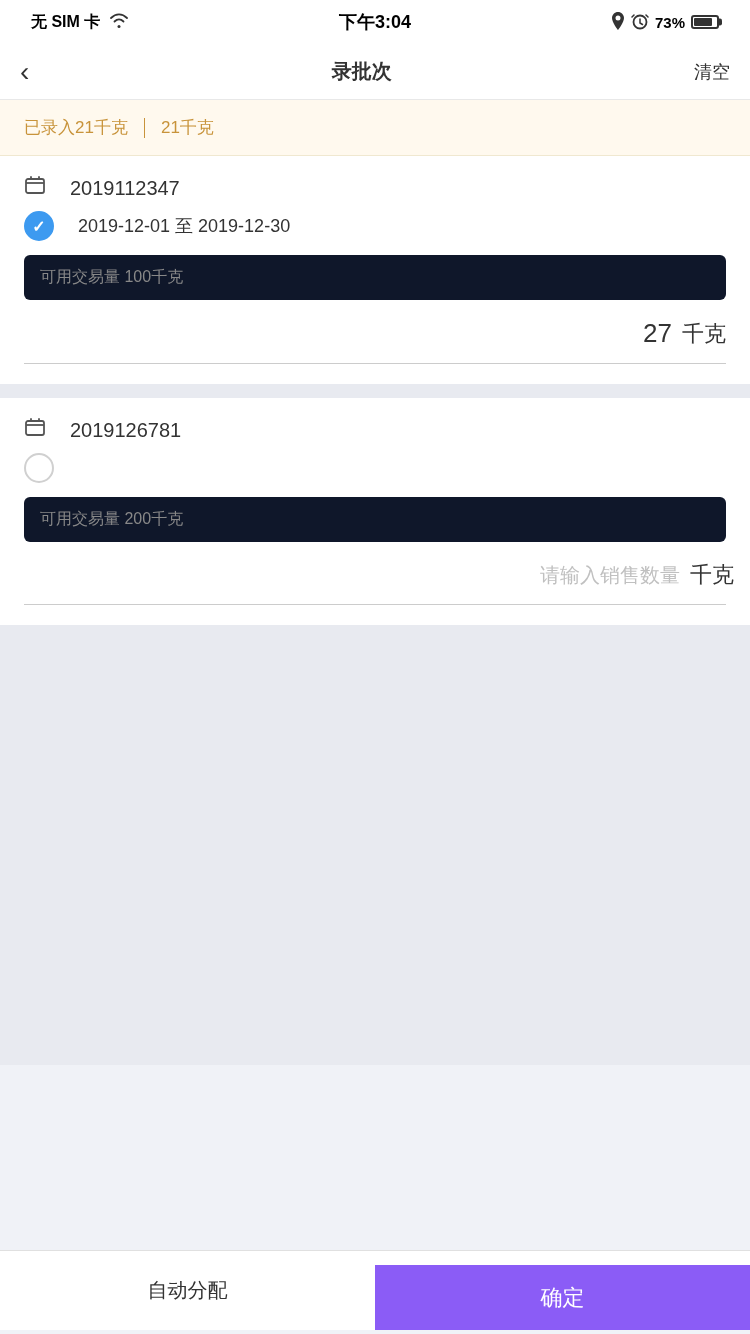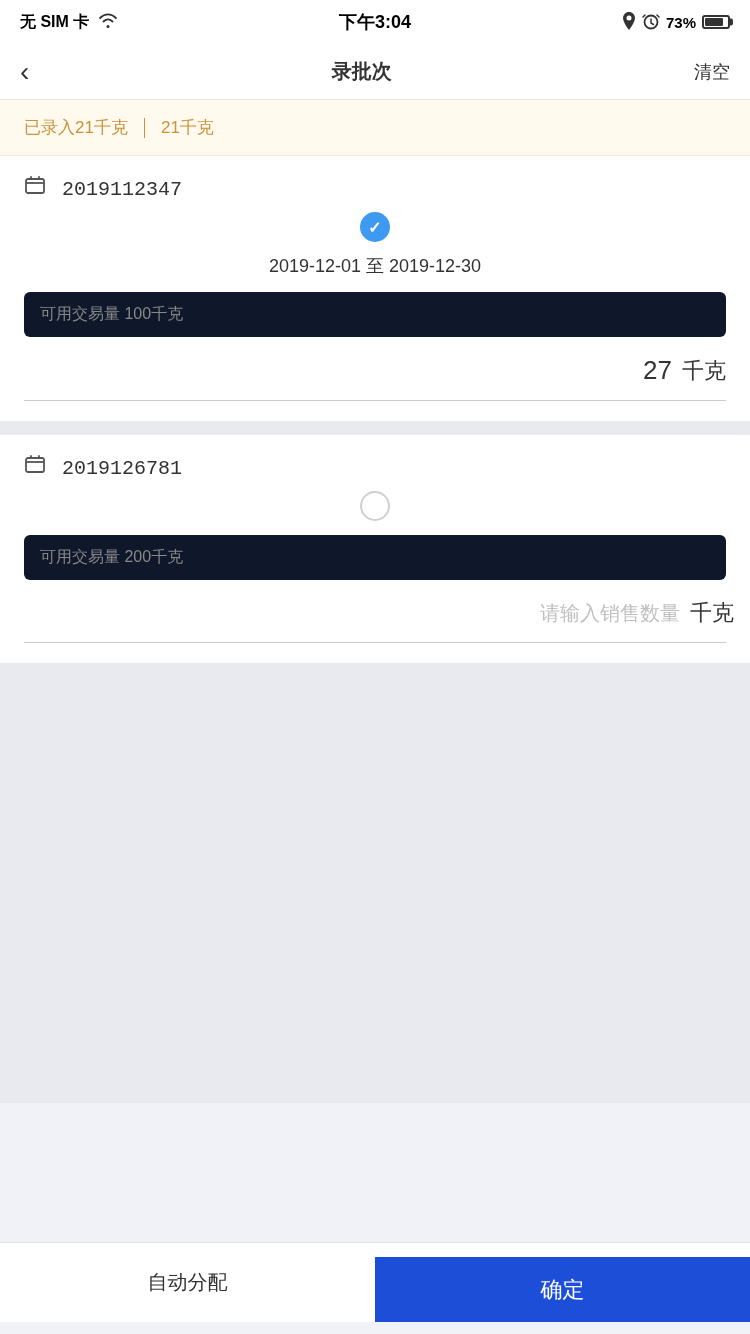--- a/index.html
+++ b/index.html
@@ -12,21 +12,21 @@
       overflow-x: hidden;
     }
 
     
     .status-bar {
       display: flex;
       justify-content: space-between;
       align-items: center;
       height: 44px;
       background: #fff;
-      padding: 0 20px;
+      padding: 0 31px;
       font-size: 16px;
       font-weight: 600;
     }
     .status-left {
       display: flex;
       align-items: center;
       gap: 8px;
       font-size: 16px;
       font-weight: 600;
     }
@@ -124,39 +124,37 @@
     .batch-card {
       background: #fff;
       margin-bottom: 0;
     }
     .batch-card-inner {
       padding: 20px 24px 0 24px;
     }
     .batch-id-row {
       display: flex;
       align-items: center;
-      gap: 16px;
+      gap: 24px;
       margin-bottom: 10px;
-      font-family: Liberation Mono, monospace;
     }
     .batch-icon {
       font-size: 20px;
       color: #555;
     }
     .batch-id {
       font-size: 20px;
       color: #333;
       font-weight: 500;
     }
     .batch-date-row {
       display: flex;
       align-items: center;
-      gap: 12px;
+      gap: 24px;
       margin-bottom: 14px;
-      flex-direction: column;
     }
     .radio-circle {
       width: 30px;
       height: 30px;
       border-radius: 50%;
       border: 2px solid #d0d0d0;
       background: #fff;
       display: flex;
       align-items: center;
       justify-content: center;
@@ -246,21 +244,21 @@
     
     .gray-area {
       flex: 1;
       background: #e8eaf0;
       min-height: 440px;
     }
 
     
     .bottom-bar {
       position: fixed;
-      bottom: 12px;
+      bottom: 4px;
       left: 0;
       width: 750px;
       height: 80px;
       display: flex;
       background: #fff;
       border-top: 1px solid #e0e0e0;
     }
     .btn-auto {
       flex: 1;
       display: flex;
@@ -272,21 +270,21 @@
       cursor: pointer;
       border: none;
     }
     .btn-confirm {
       flex: 1;
       display: flex;
       align-items: center;
       justify-content: center;
       font-size: 22px;
       color: #fff;
-      background: #1d4ed8;
+      background: #8b5cf6;
       cursor: pointer;
       border: none;
       margin-top: 14px;
     }
   </style>
 </head>
 <body>
 
 <div class="status-bar">
   <div class="status-left">

